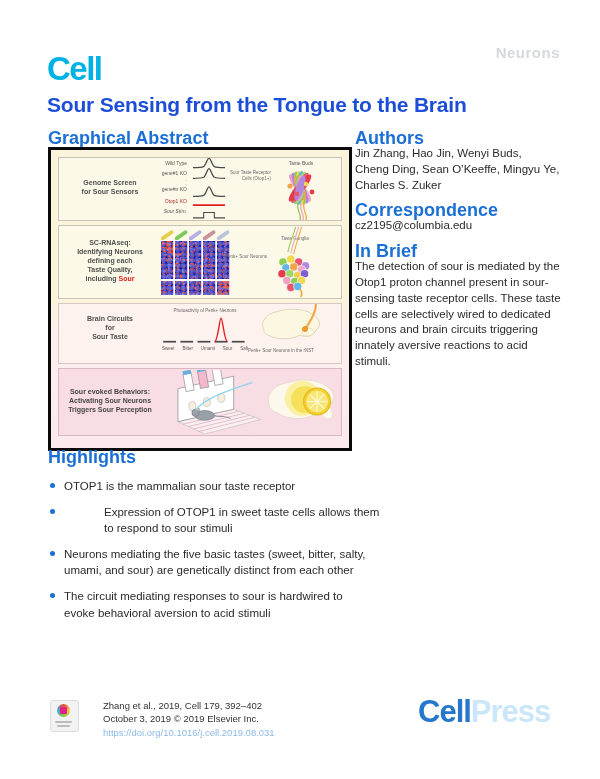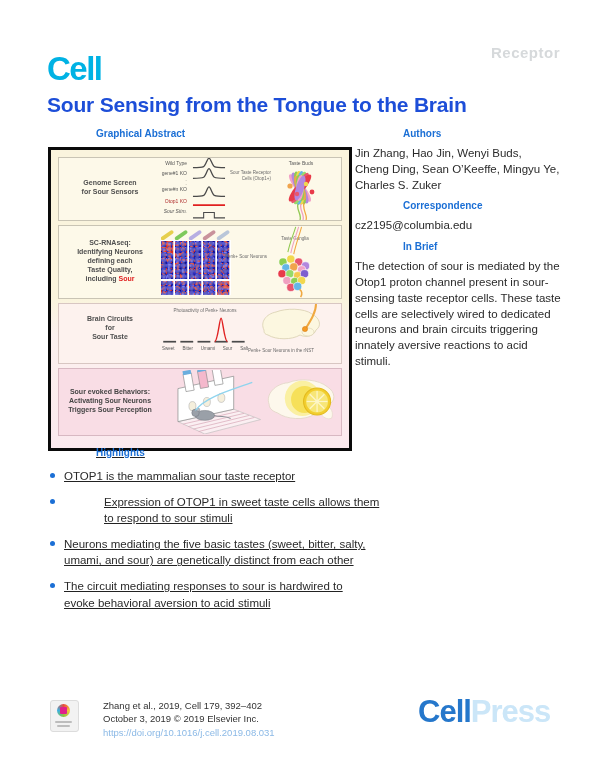--- a/index.html
+++ b/index.html
@@ -5,21 +5,21 @@
   html,body{margin:0;padding:0;background:#ffffff;}
   .page{position:relative;width:600px;height:779px;background:#ffffff;overflow:hidden;
         font-family:"Liberation Sans","DejaVu Sans",sans-serif;color:#222;}
   .abs{position:absolute;}
 
   
   .article-label{top:44px;right:40px;font-size:15px;font-weight:bold;color:#d6d9db;letter-spacing:.5px;}
   .cell-logo{top:50px;left:47px;font-size:33px;font-weight:bold;color:#00b2e4;letter-spacing:-1.5px;}
   .paper-title{top:93px;left:47px;font-size:21px;font-weight:bold;color:#1d4ed8;letter-spacing:-.2px;}
 
-  .blue-heading{font-size:10px;font-weight:bold;color:#1b6fd5;margin-left:48px;}
+  .blue-heading{font-size:18px;font-weight:bold;color:#1b6fd5;}
 
   
   .rc{left:355px;width:212px;}
   .body-text{font-size:11.5px;color:#2a2a2a;line-height:1.38;}
 
   
   .figure{top:147px;left:48px;width:284px;height:284px;border:3px solid #0a0a0a;
           background:linear-gradient(#faf4dd 0%,#faf4dd 50%,#fcf0ee 62%,#fbe9ee 100%);
           padding:7px;display:flex;flex-direction:column;gap:4px;box-sizing:content-box;}
   .panel{position:relative;border:1px solid #c9c4b4;background:#fdf9e9;overflow:hidden;}
@@ -27,21 +27,21 @@
   .panel4{background:#f9dde5;border-color:#d8b8c2;}
   .p-label{position:absolute;left:6px;width:90px;text-align:center;font-size:7px;font-weight:bold;
            color:#4f4f4f;line-height:1.3;}
   .tiny{font-size:5px;color:#5a5a5a;line-height:1.2;}
   .micro{font-size:4.5px;color:#6a6a6a;line-height:1.25;}
   .t-label{position:absolute;width:42px;text-align:right;font-size:5px;color:#555;}
   .sour-red{color:#e02020;}
   .otop-red{color:#b03030;}
 
   
-  .highlights{top:447px;left:48px;width:340px;text-decoration:underline;}
+  .highlights{top:447px;left:48px;width:340px;}
   .hl-item{display:flex;margin-top:10px;}
   .hl-dot{width:5px;height:5px;border-radius:50%;background:#1b6fd5;margin:5px 9px 0 2px;flex:none;}
   .hl-text{font-size:11.5px;color:#2a2a2a;line-height:1.4;}
 
   
   .crossmark{top:700px;left:50px;width:27px;height:30px;background:#f2f2f2;border:1px solid #dcdcdc;
              border-radius:3px;}
   .cm-circle{position:absolute;top:3px;left:6px;width:13px;height:13px;border-radius:50%;
              background:conic-gradient(#e84b3c,#f5c53a,#8cc63f,#3bb0e0,#e84b3c);}
   .cm-square{position:absolute;top:6px;left:9px;width:7px;height:7px;background:#e0218a;border-radius:1px;}
@@ -52,21 +52,21 @@
   .cp-cell{color:#2577cb;}
   .cp-press{color:#cbe6f8;}
 
   svg{display:block;}
 </style>
 </head>
 <body>
 
 <div class="page">
 
-  <div class="abs article-label">Receptor</div>
+  <div class="abs article-label">Neurons</div>
   <div class="abs cell-logo">Cell</div>
   <div class="abs paper-title">Sour Sensing from the Tongue to the Brain</div>
 
   <div class="abs blue-heading" style="top:128px;left:48px;">Graphical Abstract</div>
 
   <div class="abs rc blue-heading" style="top:128px;">Authors</div>
   <div class="abs rc body-text" style="top:146px;">
     <div>Jin Zhang, Hao Jin, Wenyi Buds,</div>
     <div>Cheng Ding, Sean O’Keeffe, Mingyu Ye,</div>
     <div>Charles S. Zuker</div>

